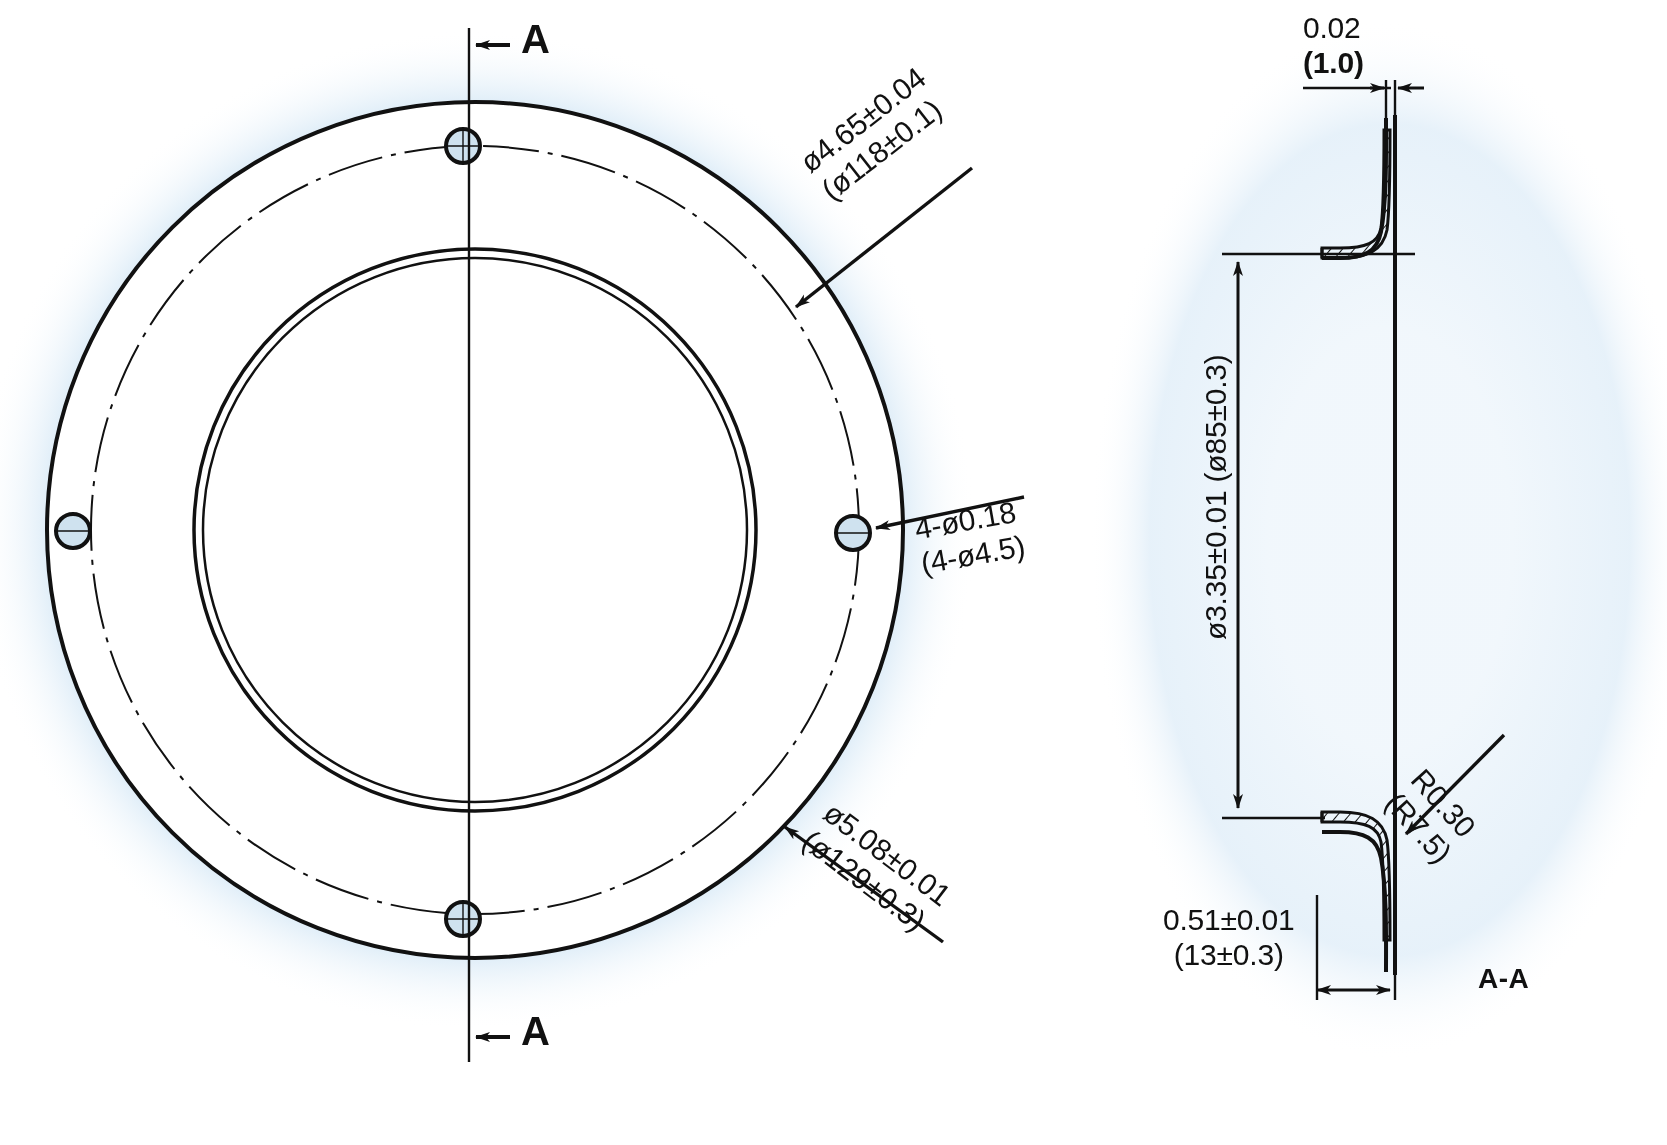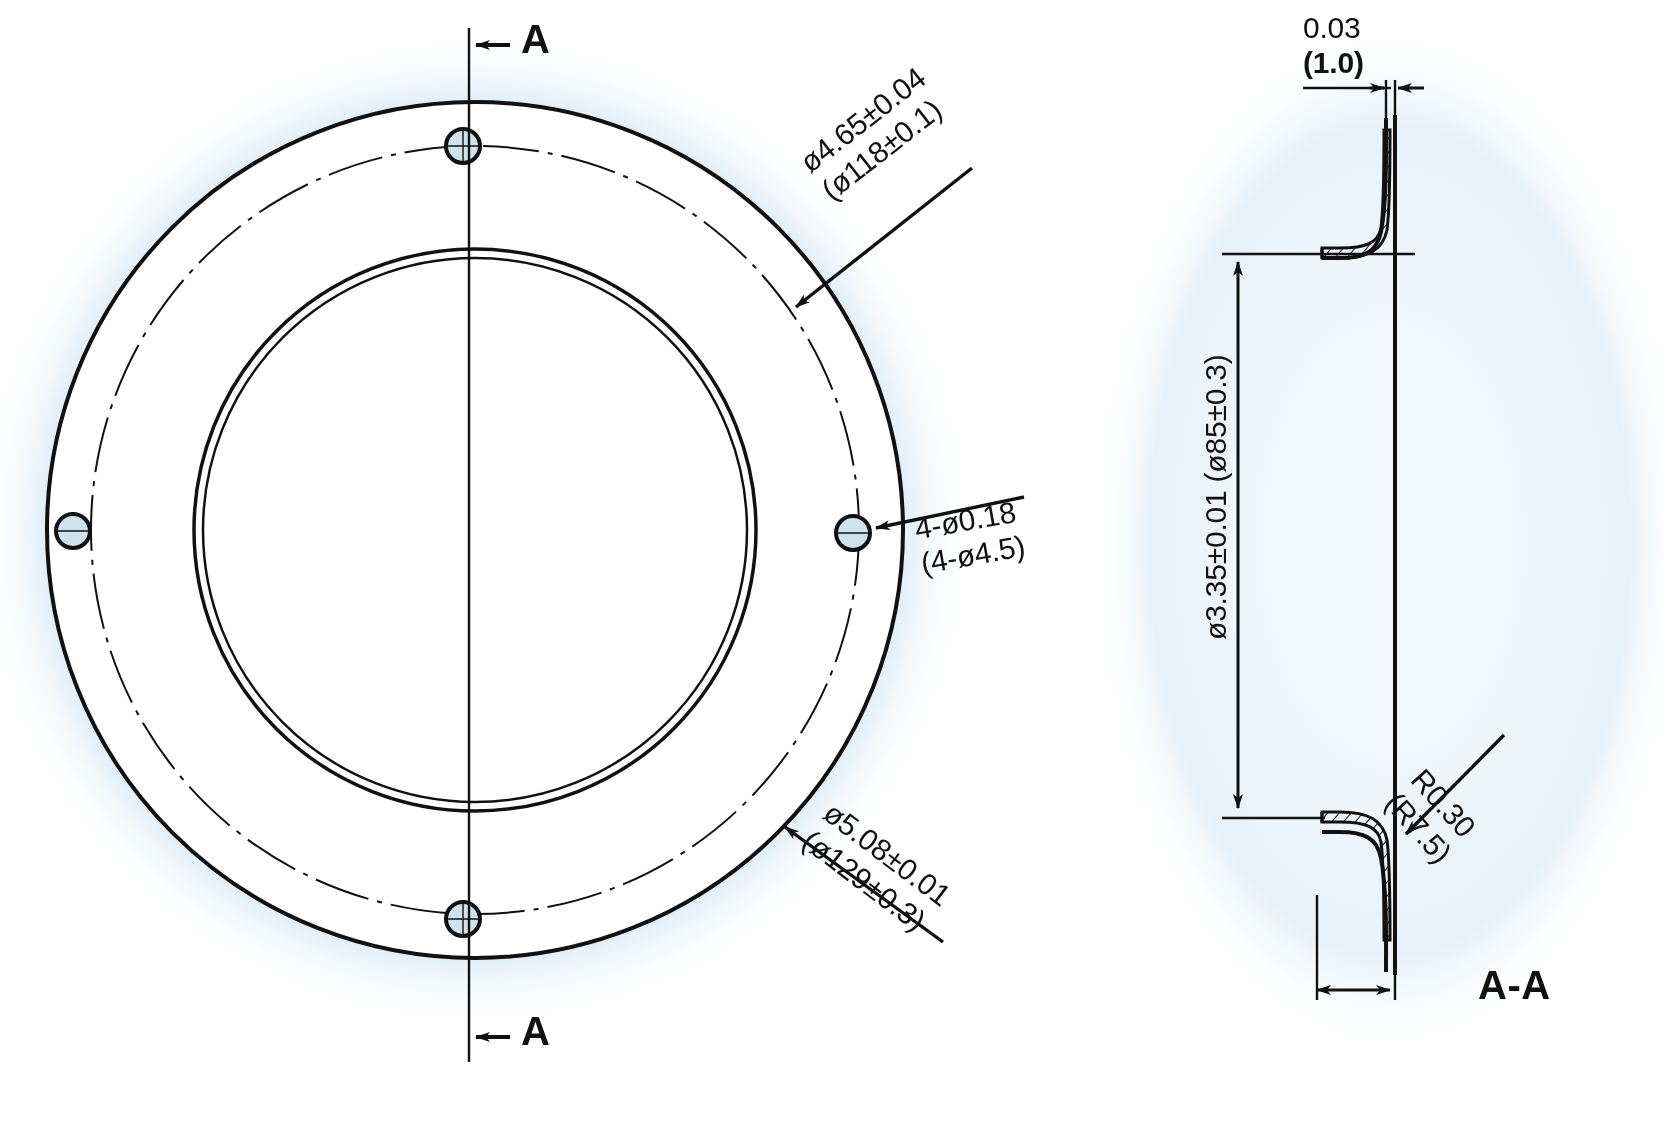--- a/index.html
+++ b/index.html
@@ -31,21 +31,21 @@
   }
   .dim-text {
     font-size: 30px;
     letter-spacing: -0.2px;
   }
   .section-letter {
     font-size: 40px;
     font-weight: bold;
   }
   .view-title {
-    font-size: 40px;
+    font-size: 28px;
     font-weight: bold;
     letter-spacing: 0.5px;
   }
 </style>
 </head>
 <body>
 
 <div id="sheet">
 
   <svg class="drawing" viewBox="0 0 1667 1145">
@@ -179,32 +179,36 @@
     <div class="lbl dim-text" style="position:relative;">4-ø0.18</div>
     <div class="lbl dim-text" style="position:relative;">(4-ø4.5)</div>
   </div>
 
   <div style="position:absolute; left:838px; top:795px; transform-origin:0 0; transform:rotate(37deg);">
     <div class="lbl dim-text" style="position:relative;">ø5.08±0.01</div>
     <div class="lbl dim-text" style="position:relative;">(ø129±0.3)</div>
   </div>
 
   <div style="position:absolute; left:1303px; top:10px; text-align:left;">
-    <div class="lbl dim-text" style="position:relative;">0.03</div>
+    <div class="lbl dim-text" style="position:relative;">0.02</div>
     <div class="lbl dim-text" style="position:relative;font-weight:bold;">(1.0)</div>
   </div>
 
   <div style="position:absolute; left:1198px; top:640px; transform-origin:0 0; transform:rotate(-90deg); white-space:nowrap;">
     <div style="display:flex; flex-direction:row;">
       <div class="lbl dim-text" style="position:relative;">ø3.35±0.01</div>
       <div class="lbl dim-text" style="position:relative; margin-left:8px;">(ø85±0.3)</div>
     </div>
   </div>
 
   <div style="position:absolute; left:1430px; top:762px; transform-origin:0 0; transform:rotate(48deg);">
     <div class="lbl dim-text" style="position:relative;">R0.30</div>
     <div class="lbl dim-text" style="position:relative;">(R7.5)</div>
   </div>
 
+  <div style="position:absolute; left:1163px; top:902px; text-align:center;">
+    <div class="lbl dim-text" style="position:relative;">0.51±0.01</div>
+    <div class="lbl dim-text" style="position:relative;">(13±0.3)</div>
+  </div>
 
   <div class="lbl view-title" style="left:1478px; top:962px;">A-A</div>
 
 </div>
 
 </body></html>

